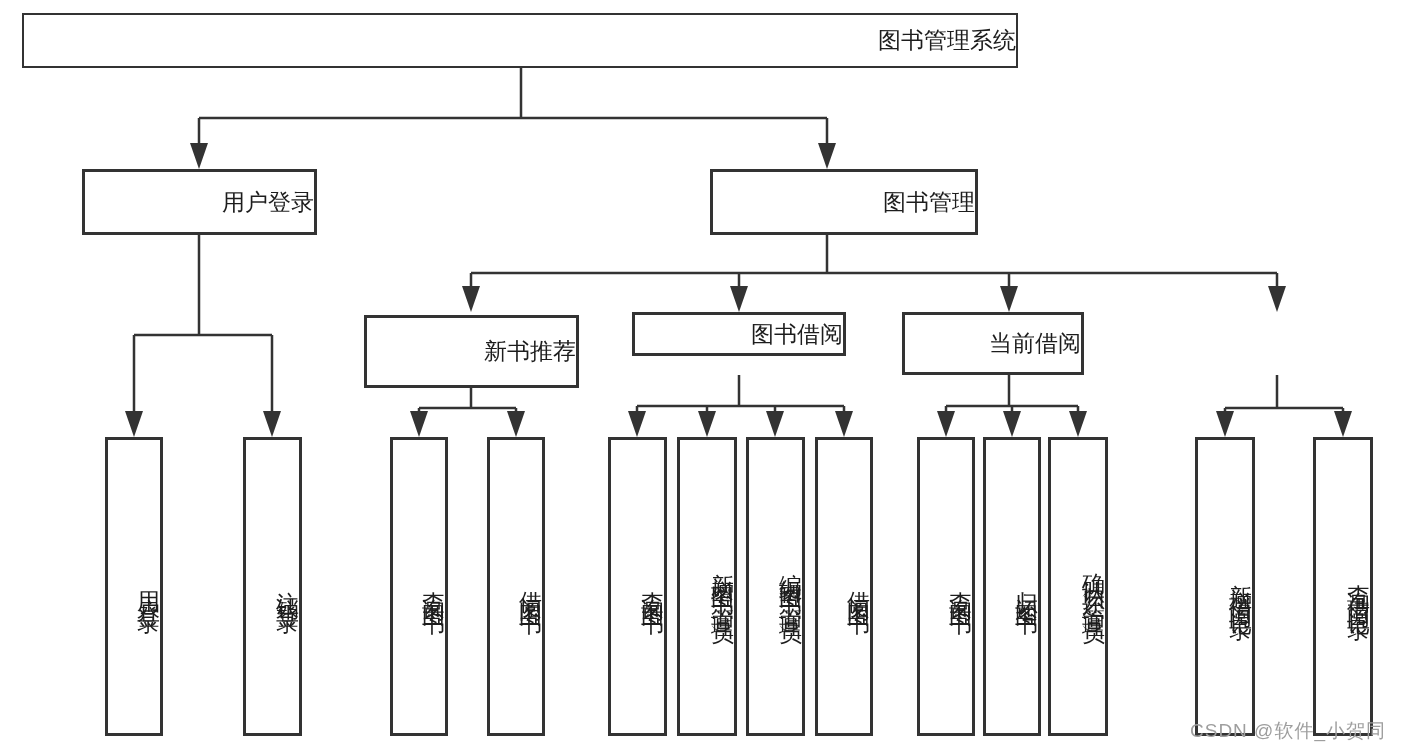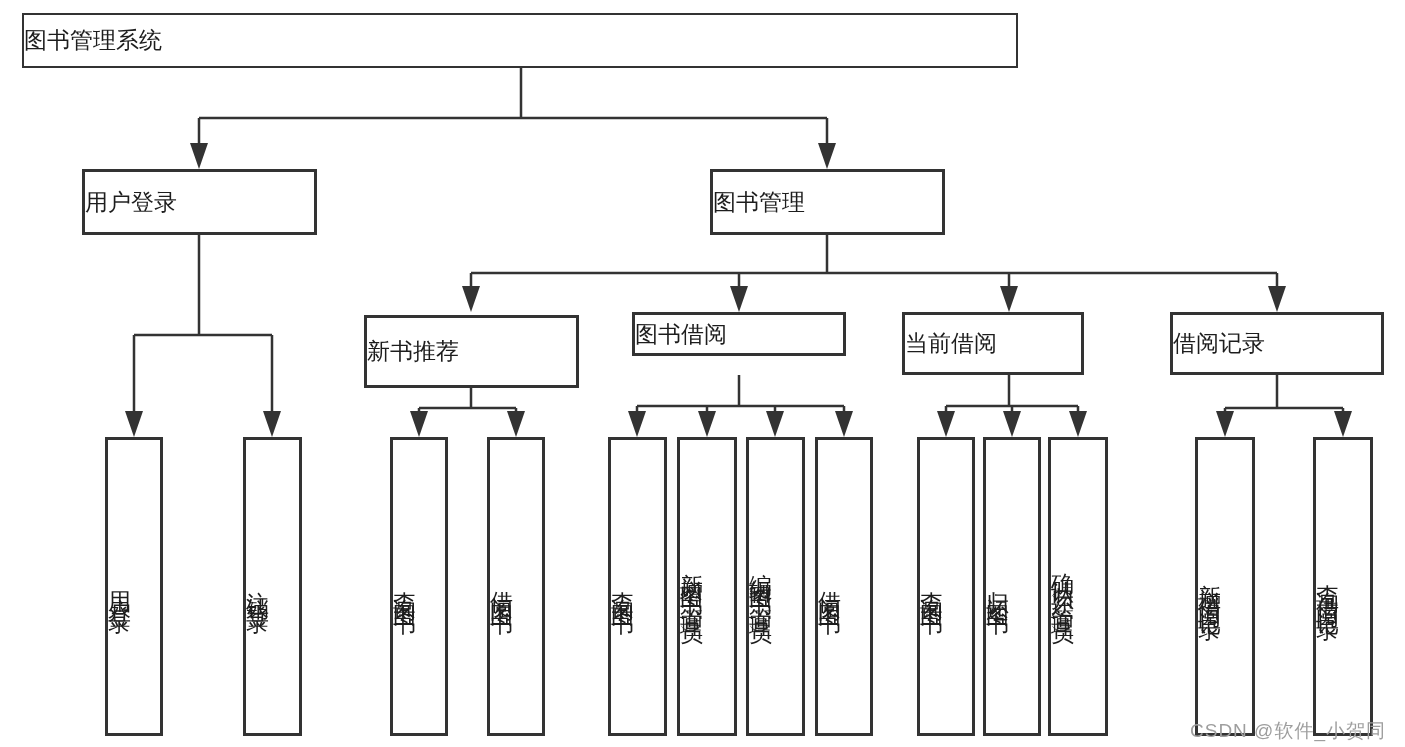--- a/index.html
+++ b/index.html
@@ -18,21 +18,21 @@
     color:var(--text);
   }
   .wires{position:absolute;left:0;top:0;width:1405px;height:747px;z-index:1;}
   .wires path{stroke:var(--line);stroke-width:2.5;fill:none;}
   .wires polygon{fill:var(--line);stroke:none;}
   .box{
     position:absolute;
     box-sizing:border-box;
     background:var(--background);
     border:3px solid var(--line);
-    display:flex;align-items:center;justify-content:flex-start;
+    display:flex;align-items:center;justify-content:flex-end;
     z-index:2;
     font-size:23px;
     line-height:1;
     white-space:nowrap;
   }
   .box.root{border-width:2px;font-size:23px;}
   .vbox .lbl{
     writing-mode:vertical-rl;
     text-orientation:mixed;
     letter-spacing:7px;
@@ -87,35 +87,32 @@
     <polygon points="1334,411 1352,411 1343,437"></polygon>
   </svg>
 
   <div class="box root" style="left:22px;top:13px;width:996px;height:55px">
     <span class="lbl">图书管理系统</span>
   </div>
 
   <div class="box" style="left:82px;top:169px;width:235px;height:66px">
     <span class="lbl">用户登录</span>
   </div>
-  <div class="box" style="left:710px;top:169px;width:235px;height:66px">
+  <div class="box" style="left:710px;top:169px;width:268px;height:66px">
     <span class="lbl">图书管理</span>
   </div>
 
   <div class="box" style="left:364px;top:315px;width:215px;height:73px">
     <span class="lbl">新书推荐</span>
   </div>
   <div class="box" style="left:632px;top:312px;width:214px;height:44px">
     <span class="lbl">图书借阅</span>
   </div>
   <div class="box" style="left:902px;top:312px;width:182px;height:63px">
     <span class="lbl">当前借阅</span>
-  </div>
-  <div class="box" style="left:1170px;top:312px;width:214px;height:63px">
-    <span class="lbl">借阅记录</span>
   </div>
 
   <div class="box vbox" style="left:105px;top:437px;width:58px;height:299px">
     <span class="lbl">用户登录</span>
   </div>
   <div class="box vbox" style="left:243px;top:437px;width:59px;height:299px">
     <span class="lbl">注销登录</span>
   </div>
 
   <div class="box vbox" style="left:390px;top:437px;width:58px;height:299px">

